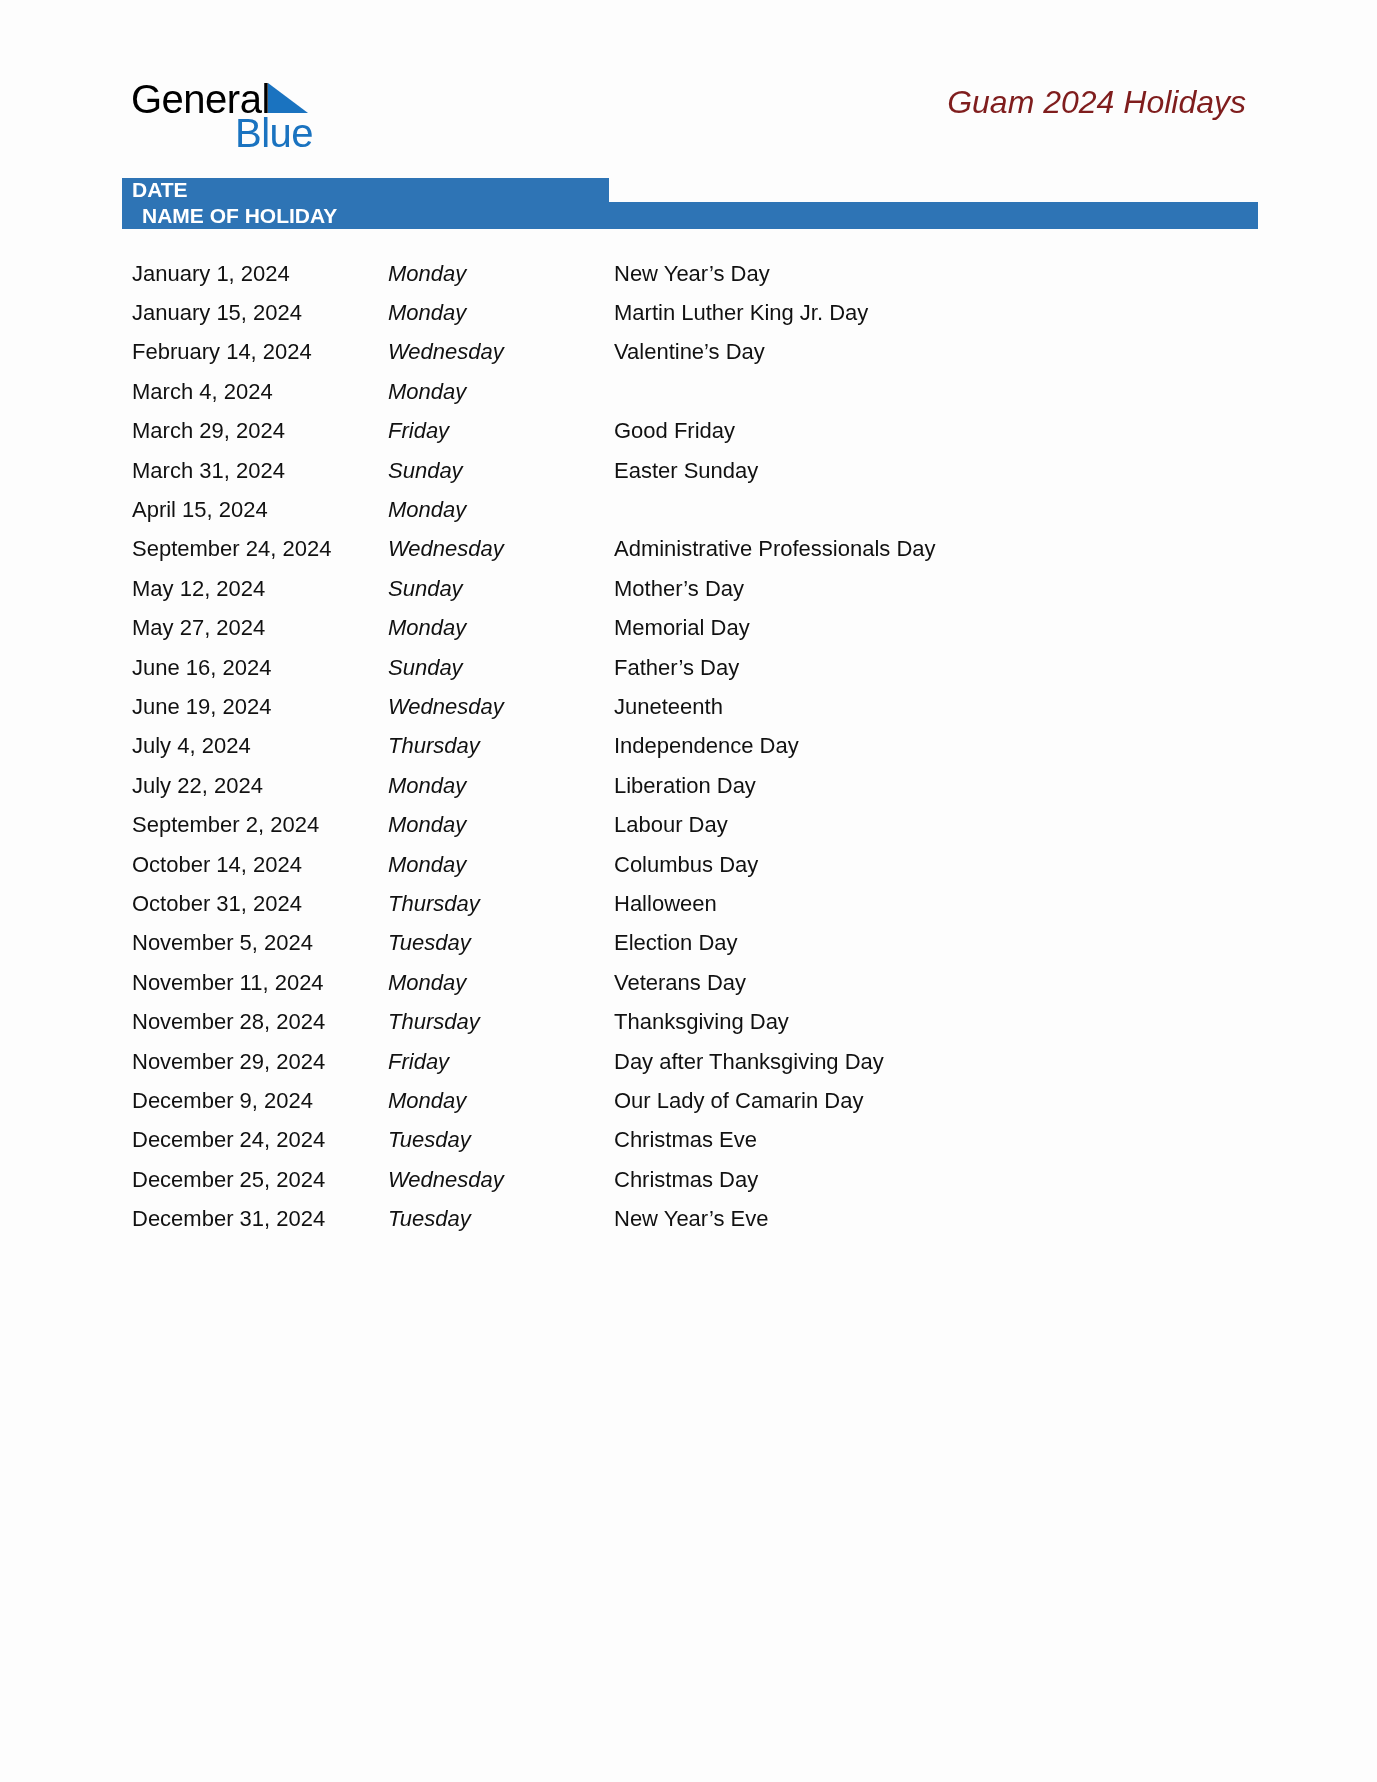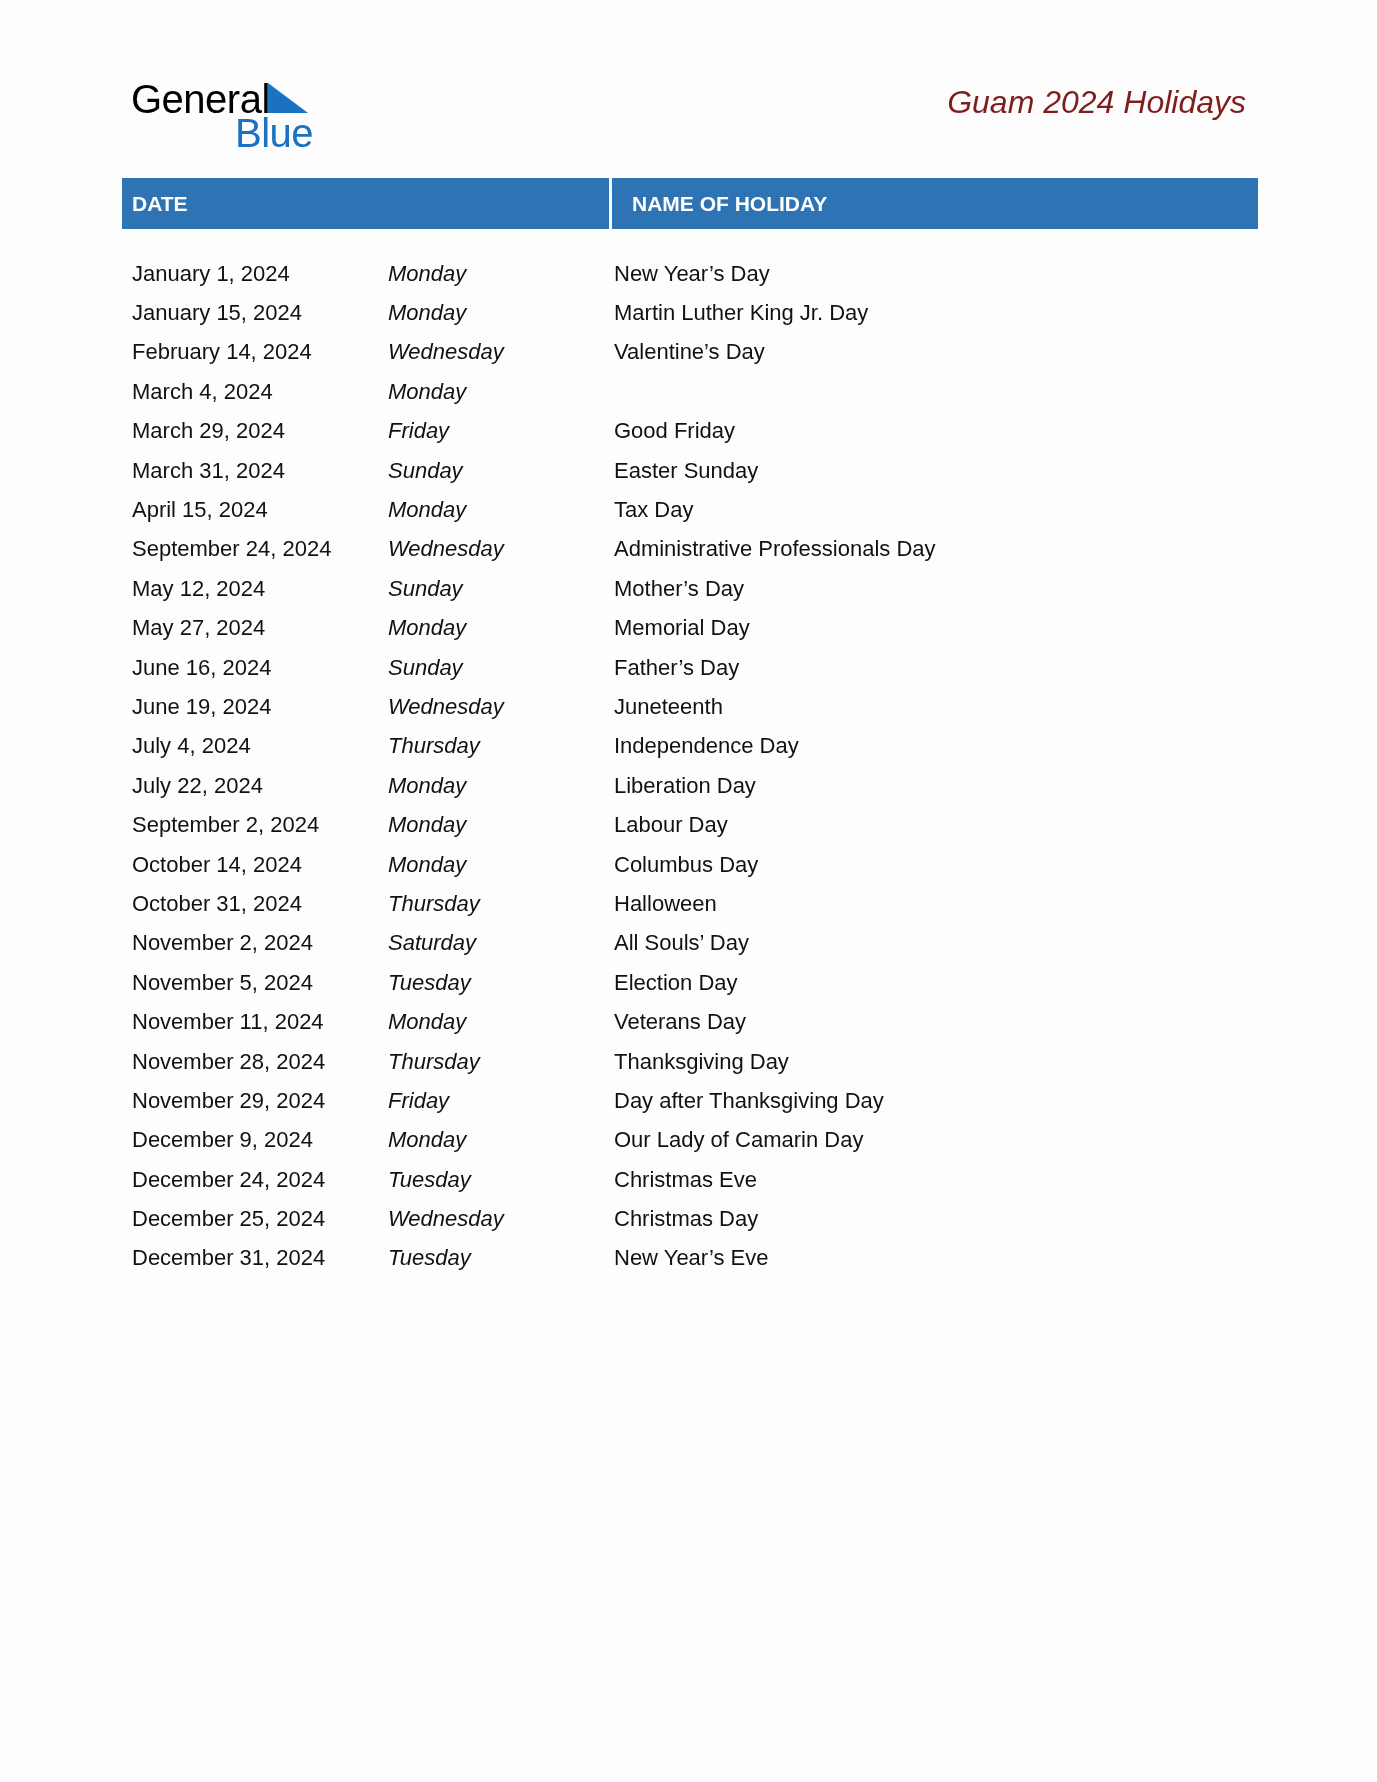--- a/index.html
+++ b/index.html
@@ -32,20 +32,21 @@
     clip-path: polygon(0 0, 0 100%, 100% 100%);
   }
   .title {
     position: absolute; right: 131px; top: 84px;
     font-size: 32px; color: #7f1d1d; font-style: italic;
   }
   .header-bar {
     position: absolute; left: 122px; top: 178px;
     width: 1136px; height: 51px;
     display: flex;
+    flex-direction: column;
   }
   .header-bar .hcell {
     background: #2e74b5; color: #fff;
     font-weight: bold; font-size: 21px;
     display: flex; align-items: center;
     padding-left: 10px; box-sizing: border-box;
   }
   .header-bar .h-date { width: 487px; }
   .header-bar .gap { width: 3px; background: #fdfdfd; }
   .header-bar .h-name { flex: 1; padding-left: 20px; }
@@ -105,21 +106,20 @@
       <div class="c-name">Good Friday</div>
     </div>
     <div class="row">
       <div class="c-date">March 31, 2024</div>
       <div class="c-day">Sunday</div>
       <div class="c-name">Easter Sunday</div>
     </div>
     <div class="row">
       <div class="c-date">April 15, 2024</div>
       <div class="c-day">Monday</div>
-      <div class="c-name">Tax Day</div>
     </div>
     <div class="row">
       <div class="c-date">September 24, 2024</div>
       <div class="c-day">Wednesday</div>
       <div class="c-name">Administrative Professionals Day</div>
     </div>
     <div class="row">
       <div class="c-date">May 12, 2024</div>
       <div class="c-day">Sunday</div>
       <div class="c-name">Mother’s Day</div>
@@ -158,25 +158,20 @@
       <div class="c-date">October 14, 2024</div>
       <div class="c-day">Monday</div>
       <div class="c-name">Columbus Day</div>
     </div>
     <div class="row">
       <div class="c-date">October 31, 2024</div>
       <div class="c-day">Thursday</div>
       <div class="c-name">Halloween</div>
     </div>
     <div class="row">
-      <div class="c-date">November 2, 2024</div>
-      <div class="c-day">Saturday</div>
-      <div class="c-name">All Souls’ Day</div>
-    </div>
-    <div class="row">
       <div class="c-date">November 5, 2024</div>
       <div class="c-day">Tuesday</div>
       <div class="c-name">Election Day</div>
     </div>
     <div class="row">
       <div class="c-date">November 11, 2024</div>
       <div class="c-day">Monday</div>
       <div class="c-name">Veterans Day</div>
     </div>
     <div class="row">

